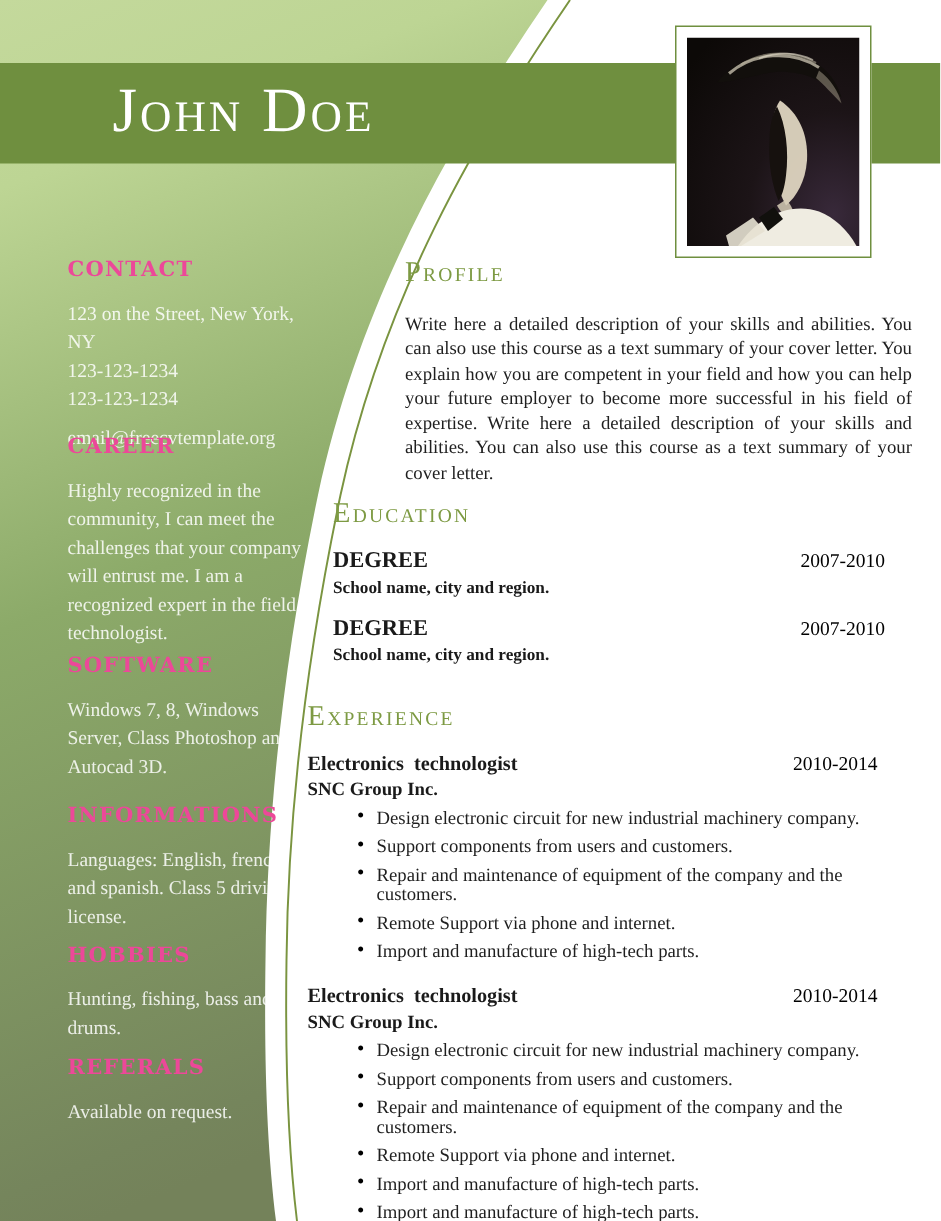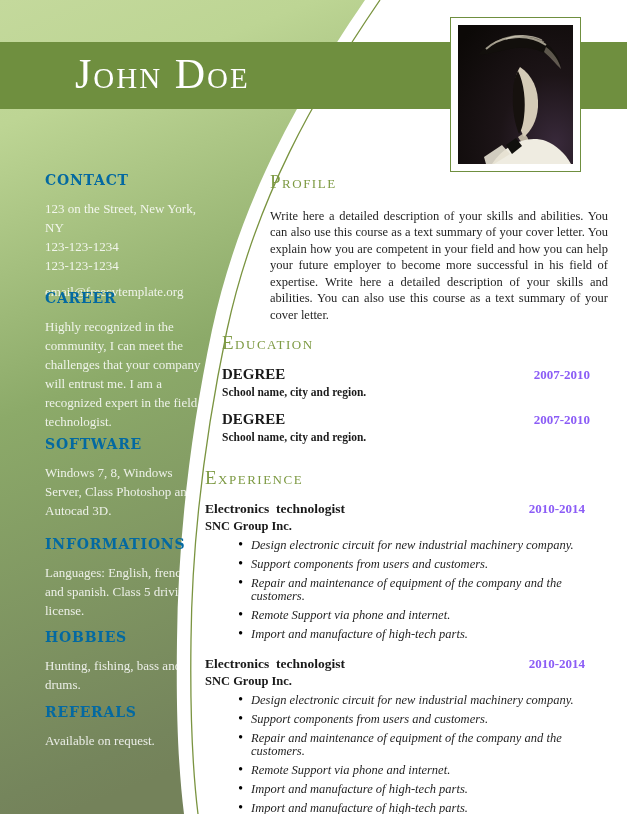--- a/index.html
+++ b/index.html
@@ -20,21 +20,21 @@
   .photo-frame{
     position:absolute;left:450px;top:17px;width:131px;height:155px;z-index:4;
     background:#ffffff;border:1px solid #6f8f3f;box-sizing:border-box;padding:7px;
   }
   .photo-frame svg{display:block;width:115px;height:139px;}
 
   
   .s-section{position:absolute;left:45px;width:160px;z-index:2;}
   .s-head{
     margin:0 0 11px 0;font-family:"DejaVu Serif",serif;font-weight:bold;
-    font-size:14px;color:#0369a1;letter-spacing:0.8px;
+    font-size:14px;color:#ec4899;letter-spacing:0.8px;
   }
   .s-text{
     margin:0;font-size:13px;line-height:19px;color:rgba(255,255,255,0.85);
   }
   .s-line{display:block;}
   .s-email{display:block;margin-top:7px;}
 
   
   .m-head{
     margin:0;font-family:"Liberation Serif",serif;font-variant:small-caps;font-weight:normal;
@@ -47,31 +47,31 @@
   .profile-body{
     margin:0;font-size:12.5px;line-height:16.5px;color:#1f1f1f;text-align:justify;
   }
 
   
   .education{position:absolute;left:222px;top:333px;width:368px;z-index:2;}
   .education .m-head{margin-bottom:12px;}
   .edu-item{margin-bottom:13px;}
   .edu-row{display:flex;justify-content:space-between;align-items:baseline;}
   .degree{font-size:15px;font-weight:bold;color:#1a1a1a;}
-  .date{font-size:13px;font-weight:bold;color:#8b5cf6;}
+  .date{font-size:13px;font-weight:normal;color:#000000;}
   .school{font-size:11.5px;font-weight:bold;color:#1a1a1a;margin-top:3px;}
 
   
   .experience{position:absolute;left:205px;top:468px;width:380px;z-index:2;}
   .experience .m-head{margin-bottom:12px;}
   .job{margin-bottom:15px;}
   .job-row{display:flex;justify-content:space-between;align-items:baseline;}
   .role{font-size:13.5px;font-weight:bold;color:#1a1a1a;white-space:pre-wrap;}
   .company{font-size:12.5px;font-weight:bold;color:#1a1a1a;margin:2px 0 5px 0;}
-  .bullets{list-style:none;margin:0;padding:0;font-style:italic;}
+  .bullets{list-style:none;margin:0;padding:0;}
   .bullets li{
     position:relative;padding-left:46px;font-size:12.5px;line-height:13px;
     color:#1f1f1f;margin-bottom:6px;
   }
   .bullets li::before{
     content:"\2022";position:absolute;left:33px;top:-1px;font-size:14px;color:#000;
   }
 </style>
 </head>
 <body>

